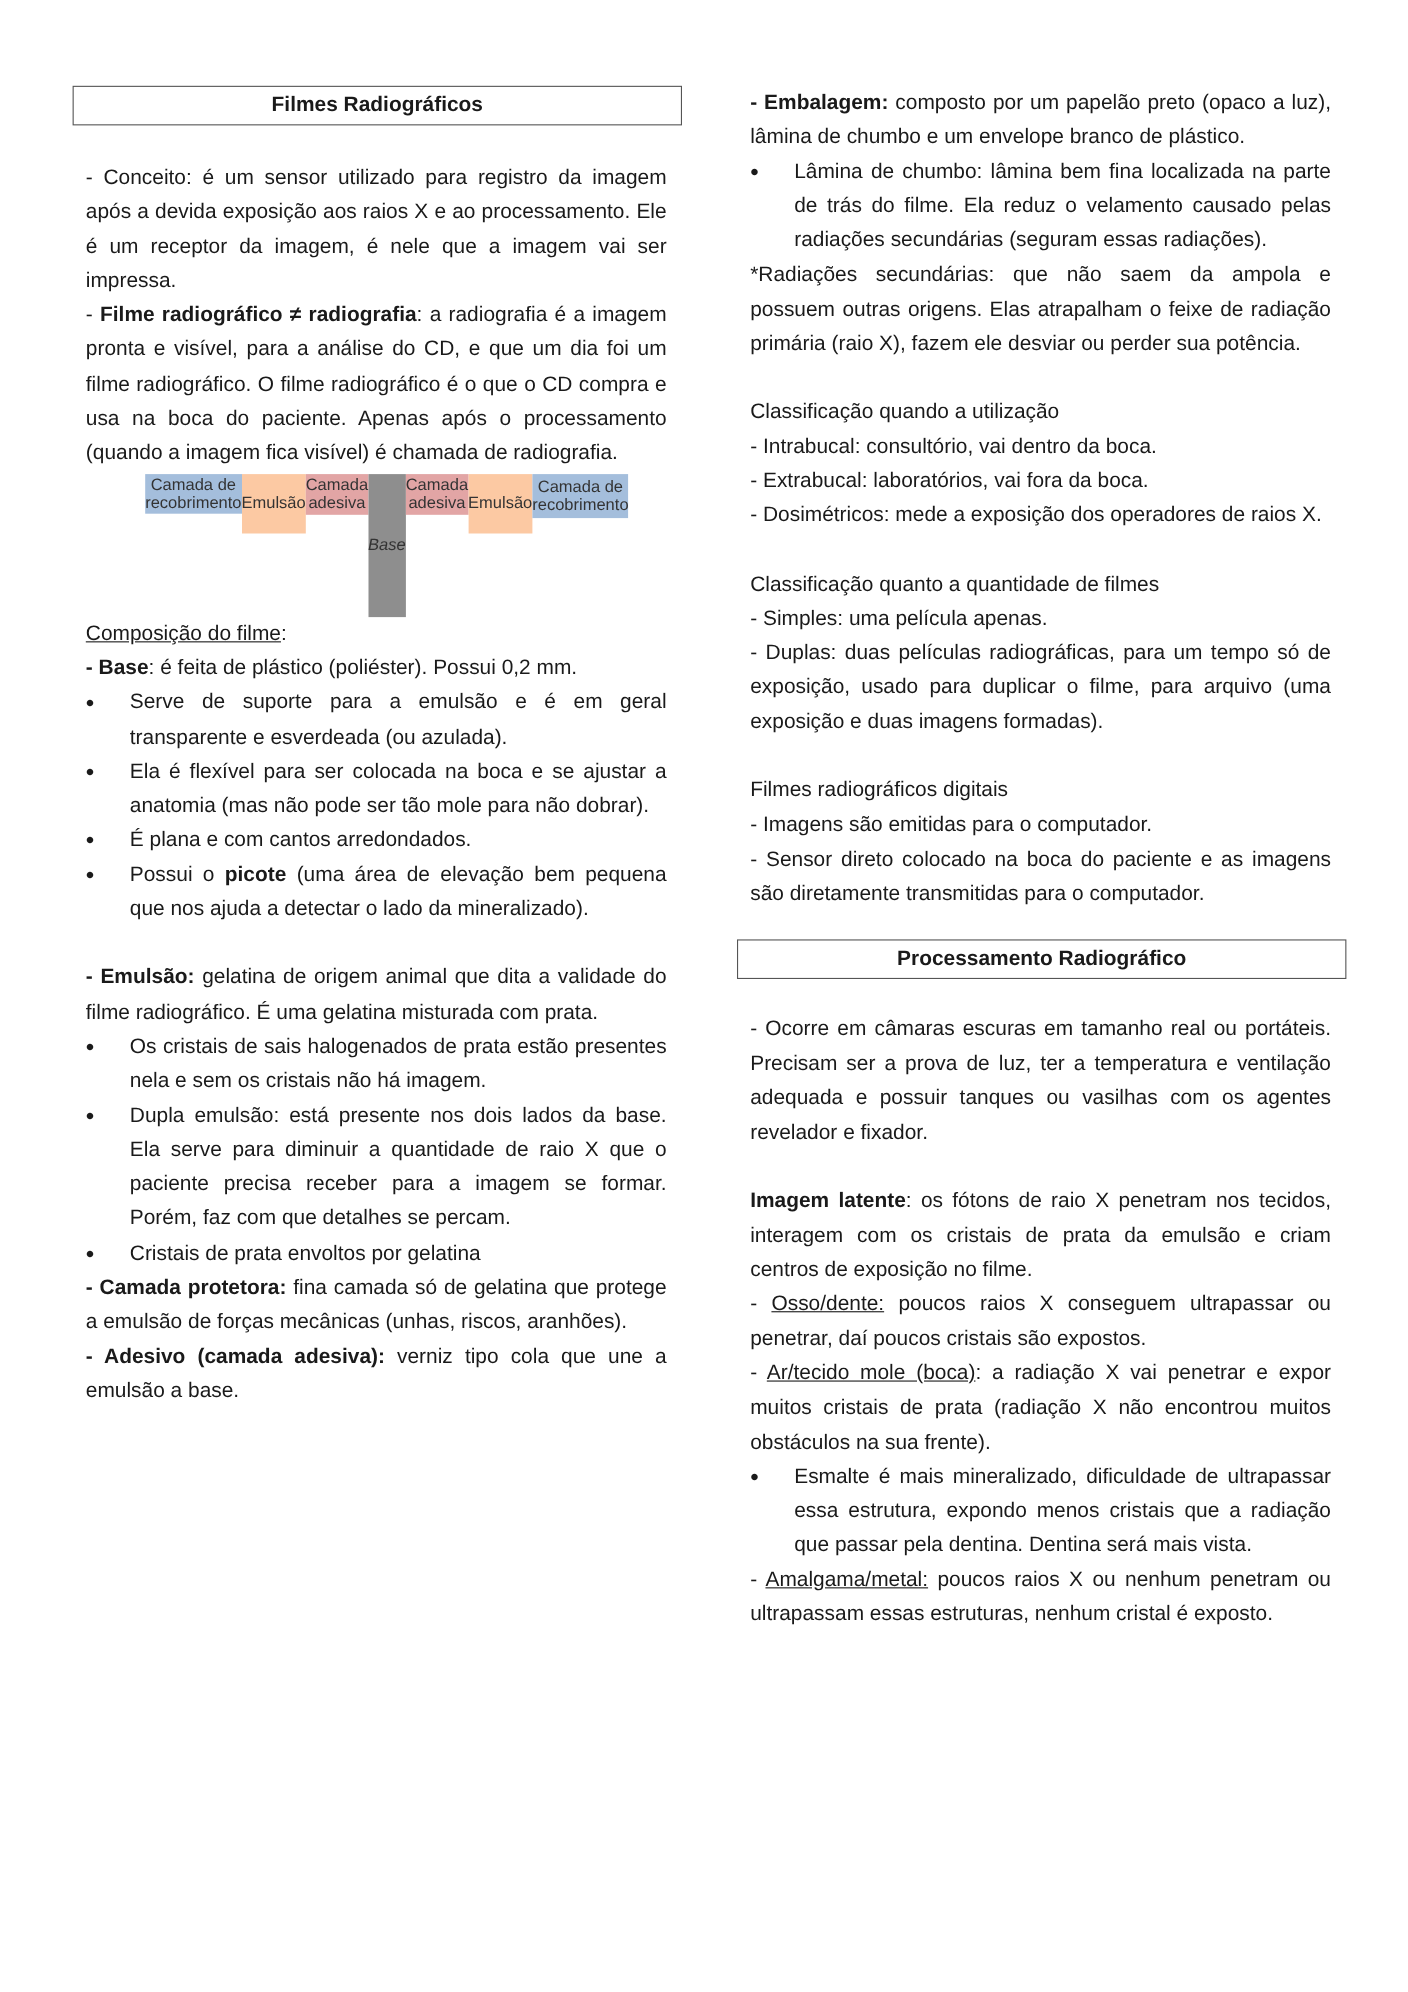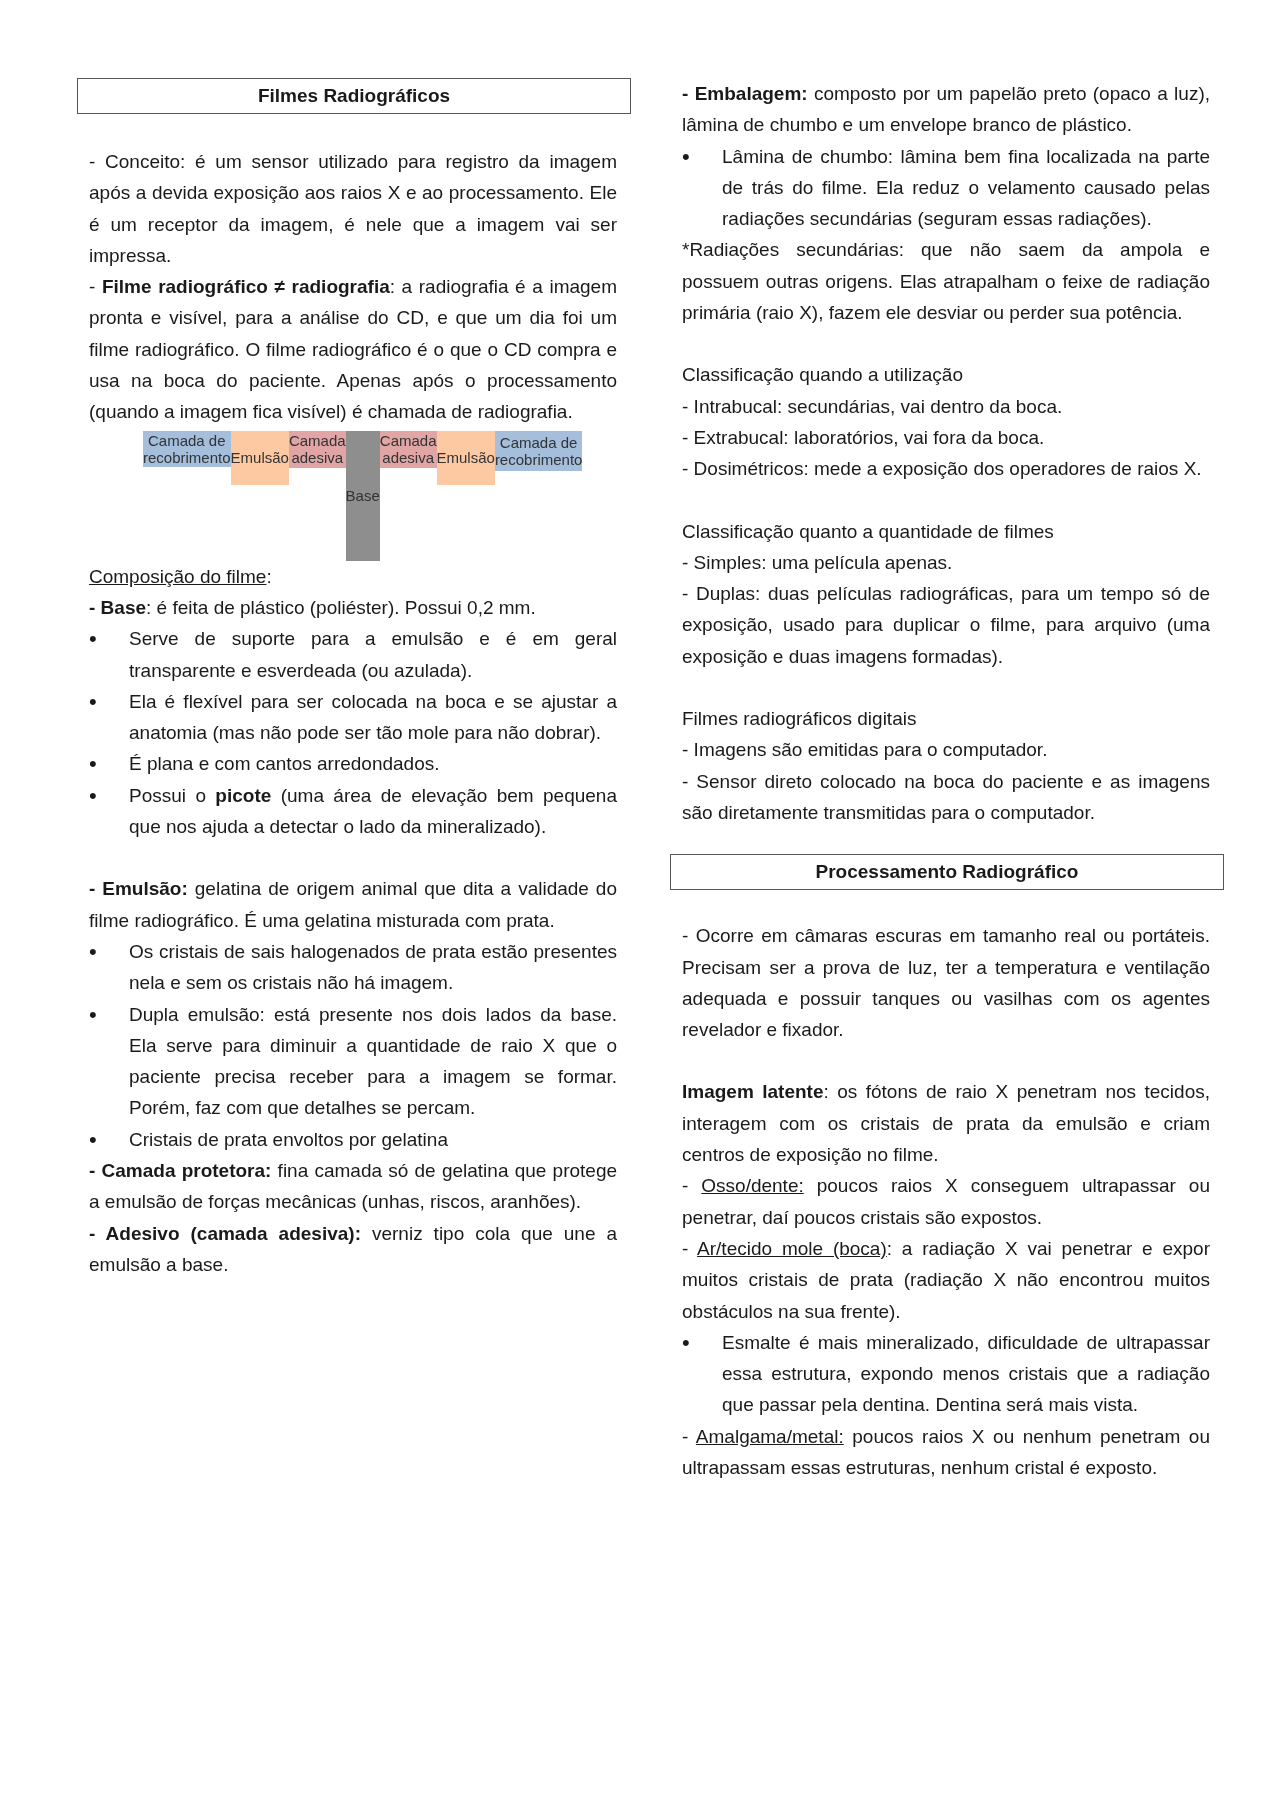--- a/index.html
+++ b/index.html
@@ -14,32 +14,32 @@
   ul.bl { list-style:none; margin:0; padding:0; }
   ul.bl li { position:relative; padding-left:40px; font-size:19px; line-height:31.3px; text-align:justify; }
   ul.bl li::before { content:"\2022"; position:absolute; left:0; font-size:22px; }
   .gap { height:31px; }
   .diagram { width:420px; margin:3px 0 0 54px; display:flex; font-size:15px; color:#333; text-align:center; }
   .layer { display:flex; align-items:center; justify-content:center; }
 </style>
 </head>
 <body>
 
-<div class="col col-left" style="top:0;margin-left:11px;">
+<div class="col col-left" style="top:0;">
   <div style="height:78px;"></div>
   <div class="title-box" style="margin-left:-12px; width:552px;">Filmes Radiográficos</div>
   <div style="height:32px;"></div>
   <p class="p">- Conceito: é um sensor utilizado para registro da imagem após a devida exposição aos raios X e ao processamento. Ele é um receptor da imagem, é nele que a imagem vai ser impressa.</p>
   <p class="p"><span>- </span><span class="b">Filme radiográfico ≠ radiografia</span><span>: a radiografia é a imagem pronta e visível, para a análise do CD, e que um dia foi um filme radiográfico. O filme radiográfico é o que o CD compra e usa na boca do paciente. Apenas após o processamento (quando a imagem fica visível) é chamada de radiografia.</span></p>
 
   <div class="diagram">
     <div class="layer" style="background:#a4bedc;height:36px;">Camada de recobrimento</div>
     <div class="layer" style="background:#fcc9a3;height:54px;">Emulsão</div>
     <div class="layer" style="background:#e2a5a5;height:37px;">Camada adesiva</div>
-    <div class="layer" style="background:#8e8e8e;height:130px;">Base</div>
+    <div class="layer" style="background:#8e8e8e;height:130px;font-style:italic;">Base</div>
     <div class="layer" style="background:#e2a5a5;height:37px;">Camada adesiva</div>
     <div class="layer" style="background:#fcc9a3;height:54px;">Emulsão</div>
     <div class="layer" style="background:#a4bedc;height:40px;">Camada de recobrimento</div>
   </div>
 
   <p class="p"><span class="u">Composição do filme</span><span>:</span></p>
   <p class="p"><span class="b">- Base</span><span>: é feita de plástico (poliéster). Possui 0,2 mm.</span></p>
   <ul class="bl">
     <li>Serve de suporte para a emulsão e é em geral transparente e esverdeada (ou azulada).</li>
     <li>Ela é flexível para ser colocada na boca e se ajustar a anatomia (mas não pode ser tão mole para não dobrar).</li>
@@ -59,21 +59,21 @@
 
 <div class="col col-right">
   <div style="height:78px;"></div>
   <p class="p"><span class="b">- Embalagem:</span><span> composto por um papelão preto (opaco a luz), lâmina de chumbo e um envelope branco de plástico.</span></p>
   <ul class="bl">
     <li>Lâmina de chumbo: lâmina bem fina localizada na parte de trás do filme. Ela reduz o velamento causado pelas radiações secundárias (seguram essas radiações).</li>
   </ul>
   <p class="p">*Radiações secundárias: que não saem da ampola e possuem outras origens. Elas atrapalham o feixe de radiação primária (raio X), fazem ele desviar ou perder sua potência.</p>
   <div class="gap"></div>
   <p class="p">Classificação quando a utilização</p>
-  <p class="p">- Intrabucal: secundárias, vai dentro da boca.</p>
+  <p class="p">- Intrabucal: consultório, vai dentro da boca.</p>
   <p class="p">- Extrabucal: laboratórios, vai fora da boca.</p>
   <p class="p">- Dosimétricos: mede a exposição dos operadores de raios X.</p>
   <div class="gap"></div>
   <p class="p">Classificação quanto a quantidade de filmes</p>
   <p class="p">- Simples: uma película apenas.</p>
   <p class="p">- Duplas: duas películas radiográficas, para um tempo só de exposição, usado para duplicar o filme, para arquivo (uma exposição e duas imagens formadas).</p>
   <div class="gap"></div>
   <p class="p">Filmes radiográficos digitais</p>
   <p class="p">- Imagens são emitidas para o computador.</p>
   <p class="p">- Sensor direto colocado na boca do paciente e as imagens são diretamente transmitidas para o computador.</p>

